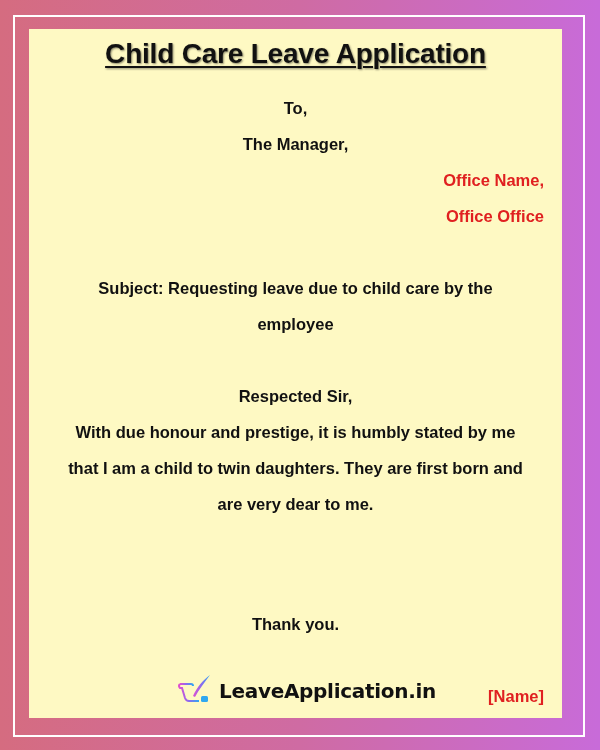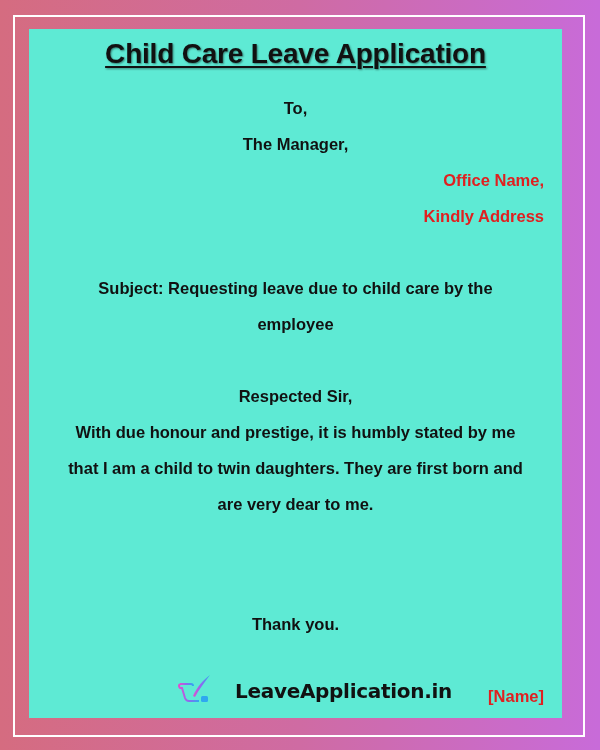--- a/index.html
+++ b/index.html
@@ -11,21 +11,21 @@
     }
     .frame-line {
       position: absolute;
       left: 13px; top: 15px; width: 572px; height: 722px;
       border: 2px solid #ffffff;
       box-sizing: border-box;
     }
     .card {
       position: absolute;
       left: 29px; top: 29px; width: 533px; height: 689px;
-      background: #5eead4;
+      background: #fef9c3;
       text-align: center;
       color: #111111;
     }
     .title {
       position: absolute; left: 0; right: 0; top: 9px;
       font-size: 28px; font-weight: bold;
       text-decoration: underline; text-decoration-thickness: 2px;
       text-underline-offset: 3px;
       text-shadow: 1px 1px 2px rgba(0,0,0,0.45);
       letter-spacing: -0.2px;
@@ -33,42 +33,42 @@
     }
     .body-text {
       position: absolute; left: 6px; right: 6px; top: 55px;
       font-size: 16.5px; font-weight: bold; line-height: 24px;
     }
     .body-text p { margin: 12px; }
     .gap { height: 24px; }
     .red { color: #E02020; text-align: right; }
     .logo {
       position: absolute; left: 148px; top: 645px;
-      display: flex; align-items: center; gap: 22px;
+      display: flex; align-items: center; gap: 6px;
     }
     .logo-text {
       font-family: "DejaVu Sans", sans-serif;
       font-size: 20px; font-weight: bold; color: #111;
       letter-spacing: -0.3px;
     }
   </style>
 </head>
 <body>
 
 <div class="frame-line"></div>
 
 <div class="card">
   <h1 class="title">Child Care Leave Application</h1>
 
   <div class="body-text">
     <section>
       <p>To,</p>
       <p>The Manager,</p>
       <p class="red">Office Name,</p>
-      <p class="red">Kindly Address</p>
+      <p class="red">Office Office</p>
     </section>
     <div class="gap"></div>
     <section>
       <p>Subject: Requesting leave due to child care by the</p>
       <p>employee</p>
     </section>
     <div class="gap"></div>
     <p>Respected Sir,</p>
     <section>
       <p>With due honour and prestige, it is humbly stated by me</p>

